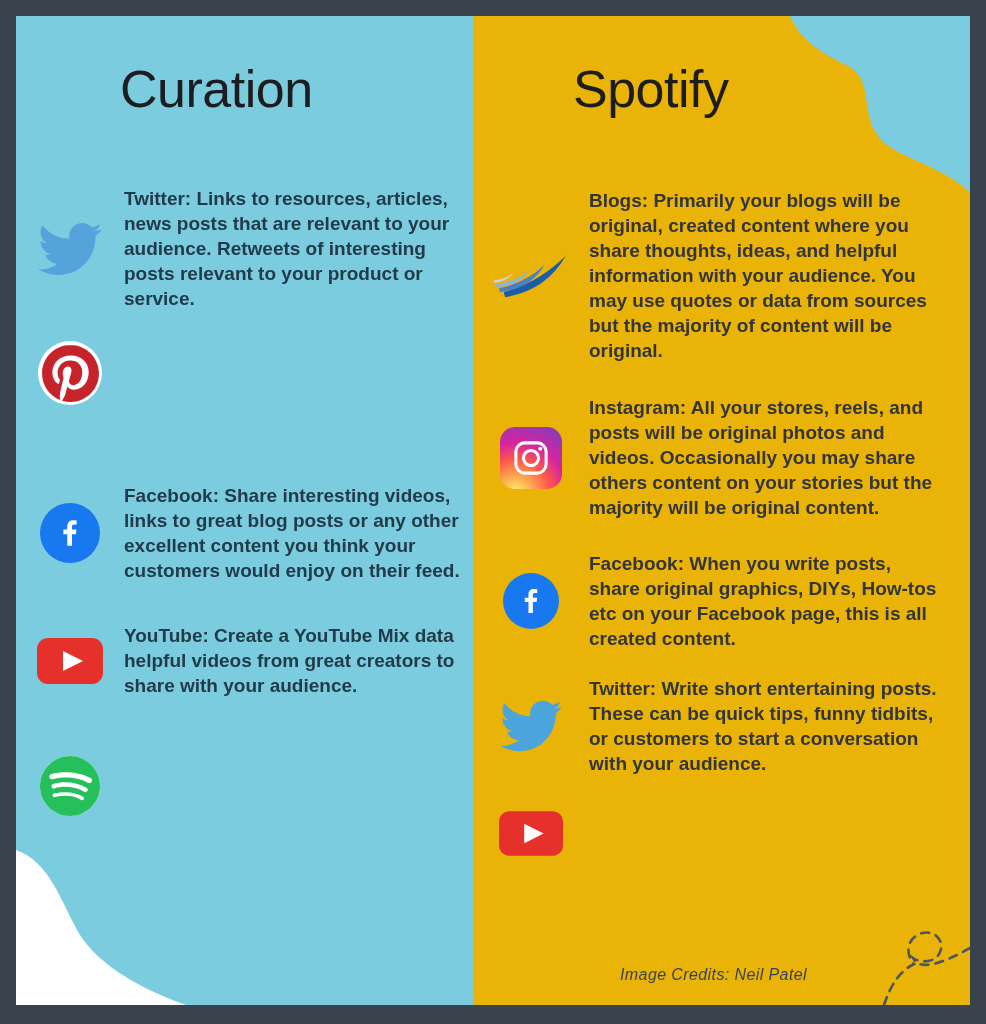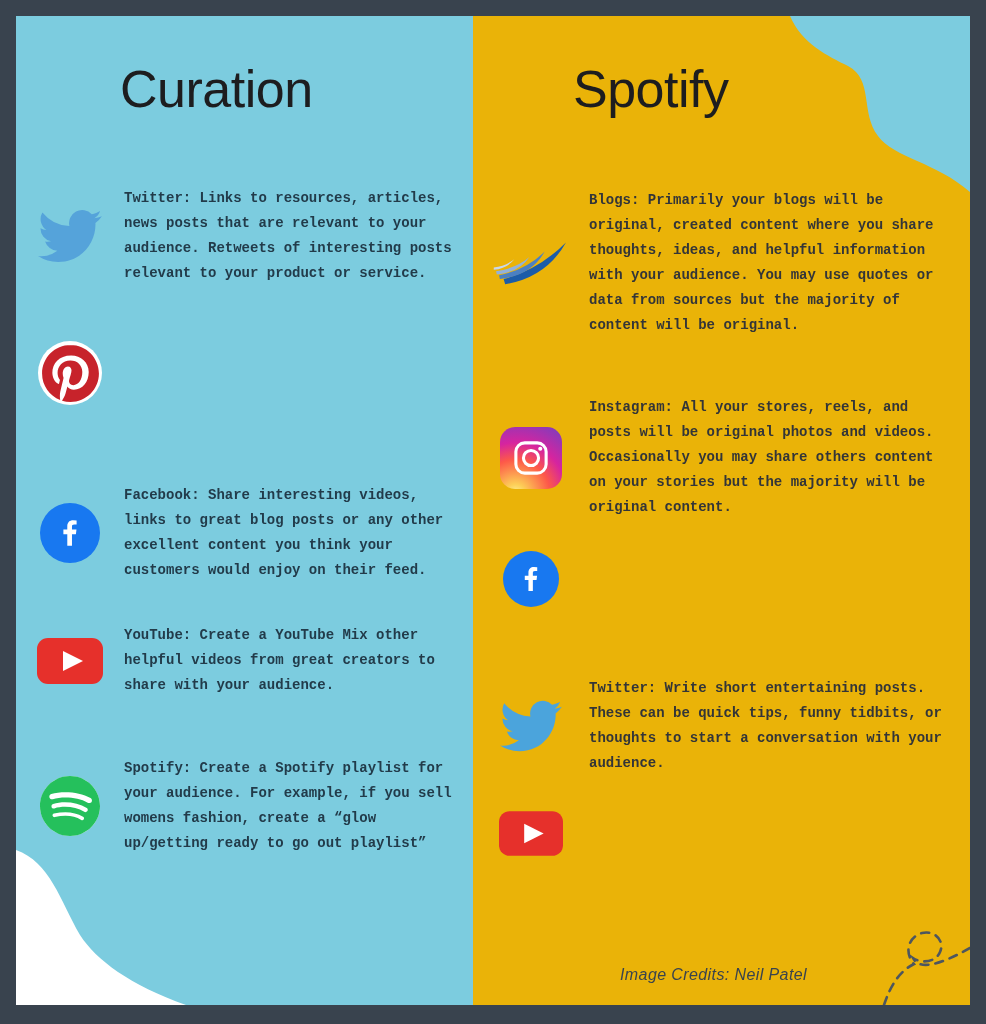--- a/index.html
+++ b/index.html
@@ -16,21 +16,21 @@
   .title-right{left:557px;top:44px;}
 
   .item{position:absolute;display:flex;align-items:center;}
   .item .icon-box{display:flex;align-items:center;justify-content:center;flex:none;}
   .left-item{left:0;}
   .left-item .icon-box{width:108px;}
   .left-item .text{width:342px;color:var(--text-left,#223b4a);}
   .right-item{left:457px;}
   .right-item .icon-box{width:116px;}
   .right-item .text{width:356px;color:var(--text-right,#333538);}
-  .text{font-size:14px;font-weight:700;line-height:25px;font-family:Liberation Mono, monospace;}
+  .text{font-size:19px;font-weight:700;line-height:25px;}
 
   .circle{border-radius:50%;display:flex;align-items:center;justify-content:center;}
   .fb-circle{width:60px;height:60px;background:var(--facebook,#1878f0);}
   .fb-circle.small{width:56px;height:56px;}
   .pin-ring{width:64px;height:64px;background:#ffffff;}
   .spot-ring{width:60px;height:60px;background:#ffffff;}
   .icon-twitter{color:var(--twitter,#55a3da);}
   .icon-twitter-r{color:var(--twitter_right,#4ba4dc);}
   .yt-svg rect{fill:var(--youtube,#e6302b);}
   .insta{width:62px;height:62px;border-radius:15px;display:flex;align-items:center;justify-content:center;
@@ -90,32 +90,31 @@
       <div class="text">Facebook: Share interesting videos, links to great blog posts or any other excellent content you think your customers would enjoy on their feed.</div>
     </div>
 
     <div class="item left-item" style="top:607px">
       <div class="icon-box">
         <svg class="yt-svg" width="66" height="46" viewBox="0 0 66 46">
             <rect x="0" y="0" width="66" height="46" rx="11"></rect>
             <path d="M26 13 L46 23 L26 33 Z" fill="#ffffff"></path>
           </svg>
       </div>
-      <div class="text">YouTube: Create a YouTube Mix other helpful videos from great creators to share with your audience.</div>
+      <div class="text">YouTube: Create a YouTube Mix data helpful videos from great creators to share with your audience.</div>
     </div>
 
     <div class="item left-item" style="top:740px">
       <div class="icon-box">
         <div class="circle spot-ring">
           <svg width="60" height="60" viewBox="0 0 24 24">
               <path fill="var(--spotify,#25c05c)" d="M12 0C5.4 0 0 5.4 0 12s5.4 12 12 12 12-5.4 12-12S18.66 0 12 0zm5.521 17.34c-.24.359-.66.48-1.021.24-2.82-1.74-6.36-2.101-10.561-1.141-.418.122-.779-.179-.899-.539-.12-.421.18-.78.54-.9 4.56-1.021 8.52-.6 11.64 1.32.42.18.479.659.301 1.02zm1.44-3.3c-.301.42-.841.6-1.262.3-3.239-1.98-8.159-2.58-11.939-1.38-.479.12-1.02-.12-1.14-.6-.12-.48.12-1.021.6-1.141C9.6 9.9 15 10.561 18.72 12.84c.361.181.54.78.241 1.2zm.12-3.36C15.24 8.4 8.82 8.16 5.16 9.301c-.6.179-1.2-.181-1.38-.721-.18-.601.18-1.2.72-1.381 4.26-1.26 11.28-1.02 15.721 1.621.539.3.719 1.02.419 1.56-.299.421-1.02.599-1.559.3z"></path>
             </svg>
         </div>
       </div>
-      <div class="text">Spotify: Create a Spotify playlist for your audience. For example, if you sell womens fashion, create a “glow up/getting ready to go out playlist”</div>
     </div>
 
     <div class="item right-item" style="top:172px">
       <div class="icon-box">
         <svg width="76" height="54" viewBox="0 0 100 70">
           <path class="sw4" d="M14 56 Q60 44 96 8 Q70 54 16 63 Z"></path>
           <path class="sw3" d="M8 51 Q44 44 68 20 Q50 52 9 56 Z"></path>
           <path class="sw2" d="M4 46 Q30 42 48 27 Q35 47 5 50 Z"></path>
           <path class="sw1" d="M1 41 Q17 39 28 30 Q19 42 1 44 Z"></path>
         </svg>
@@ -137,29 +136,30 @@
     </div>
 
     <div class="item right-item" style="top:535px">
       <div class="icon-box">
         <div class="circle fb-circle small">
           <svg width="32" height="32" viewBox="0 0 24 24">
               <path fill="#ffffff" d="M13.397 20.997v-8.196h2.765l.411-3.209h-3.176V7.548c0-.926.258-1.56 1.587-1.56h1.684V3.127A22.34 22.34 0 0 0 14.201 3c-2.444 0-4.122 1.492-4.122 4.231v2.355H7.332v3.209h2.753v8.202h3.312z"></path>
             </svg>
         </div>
       </div>
+      <div class="text">Facebook: When you write posts, share original graphics, DIYs, How-tos etc on your Facebook page, this is all created content.</div>
     </div>
 
     <div class="item right-item" style="top:660px">
       <div class="icon-box">
         <svg class="icon-twitter-r" width="62" height="62" viewBox="0 0 24 24">
             <path fill="currentColor" d="M23.95 4.57a10 10 0 0 1-2.82.77 4.96 4.96 0 0 0 2.16-2.72c-.95.56-2 .96-3.12 1.19a4.92 4.92 0 0 0-8.39 4.48A13.94 13.94 0 0 1 1.64 3.16a4.92 4.92 0 0 0 1.52 6.57 4.9 4.9 0 0 1-2.23-.61v.06a4.92 4.92 0 0 0 3.95 4.83 4.9 4.9 0 0 1-2.22.08 4.93 4.93 0 0 0 4.6 3.42A9.87 9.87 0 0 1 0 19.54a13.94 13.94 0 0 0 7.55 2.21c9.05 0 14-7.5 14-13.99 0-.21 0-.42-.02-.63a10 10 0 0 0 2.42-2.56z"></path>
           </svg>
       </div>
-      <div class="text">Twitter: Write short entertaining posts. These can be quick tips, funny tidbits, or thoughts to start a conversation with your audience.</div>
+      <div class="text">Twitter: Write short entertaining posts. These can be quick tips, funny tidbits, or customers to start a conversation with your audience.</div>
     </div>
 
     <div class="item right-item" style="top:795px">
       <div class="icon-box">
         <svg class="yt-svg" width="64" height="45" viewBox="0 0 66 46">
             <rect x="0" y="0" width="66" height="46" rx="11"></rect>
             <path d="M26 13 L46 23 L26 33 Z" fill="#ffffff"></path>
           </svg>
       </div>
     </div>

